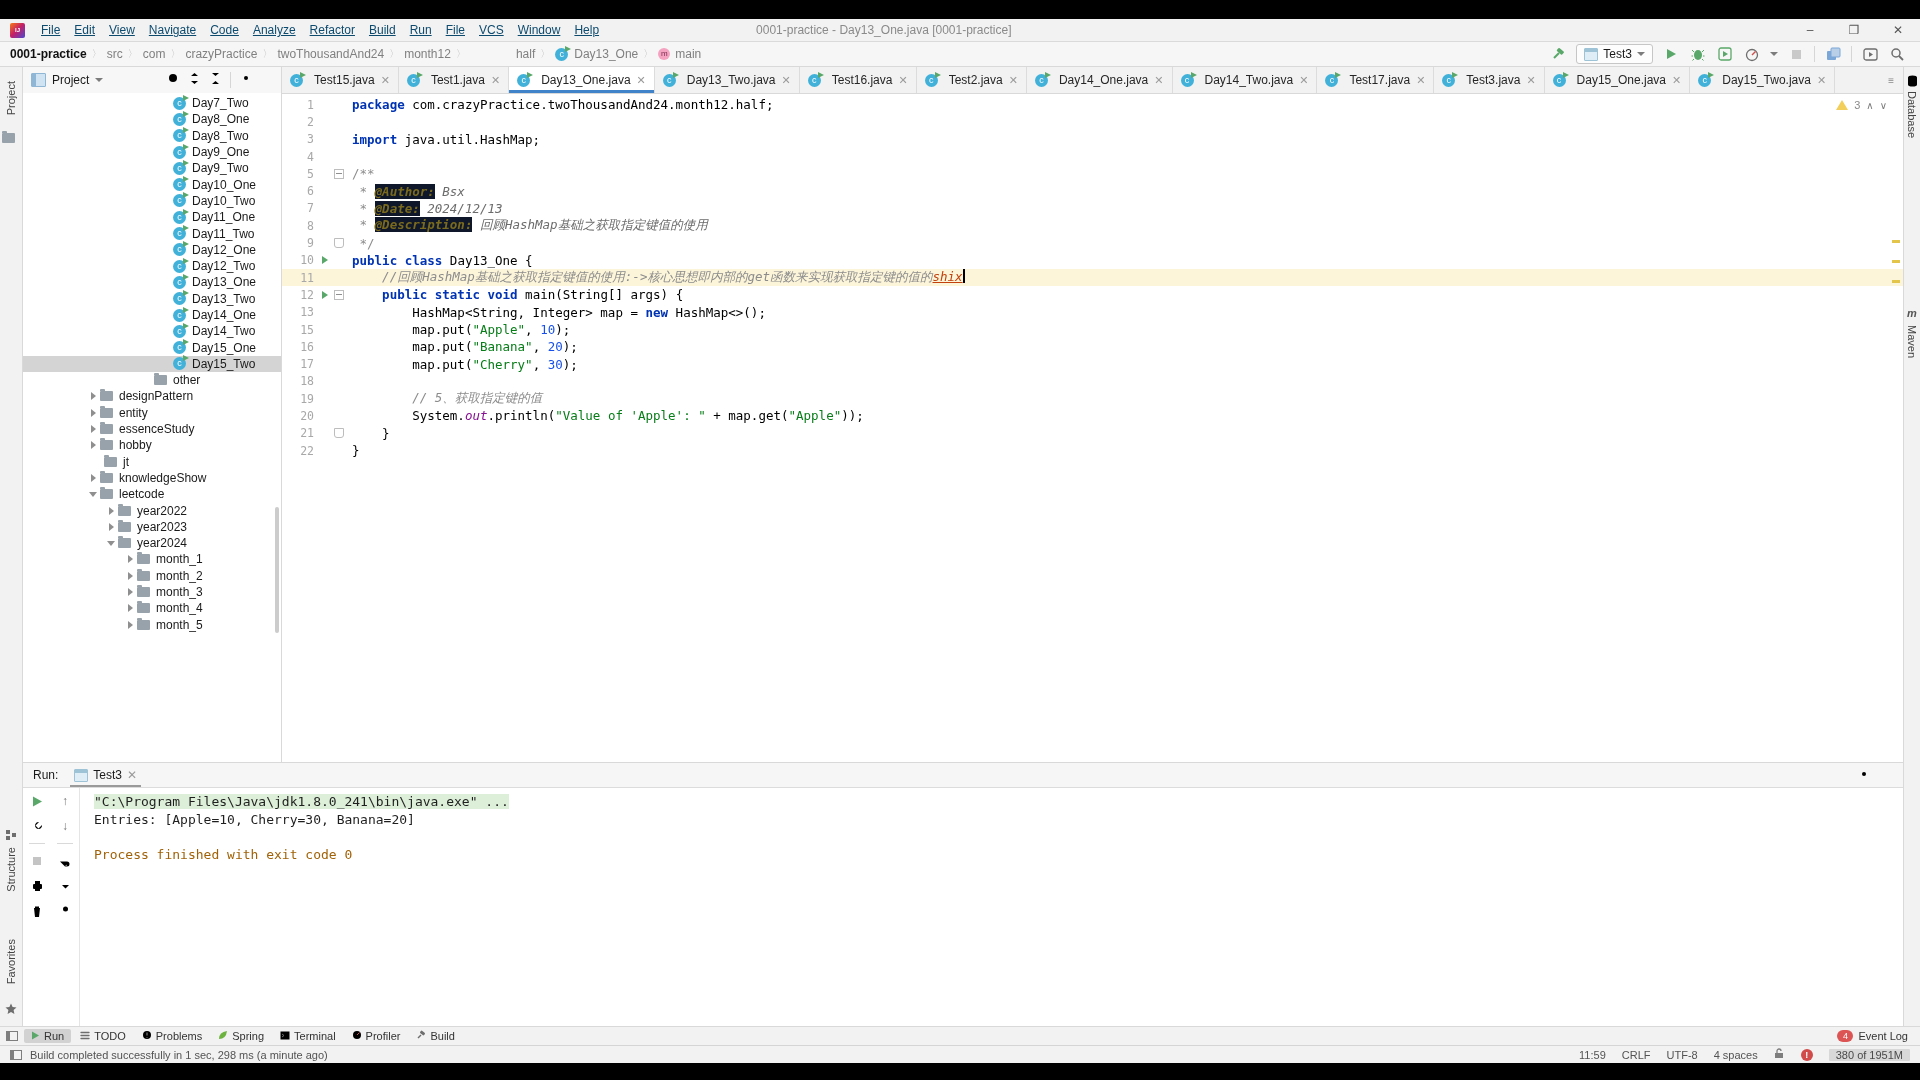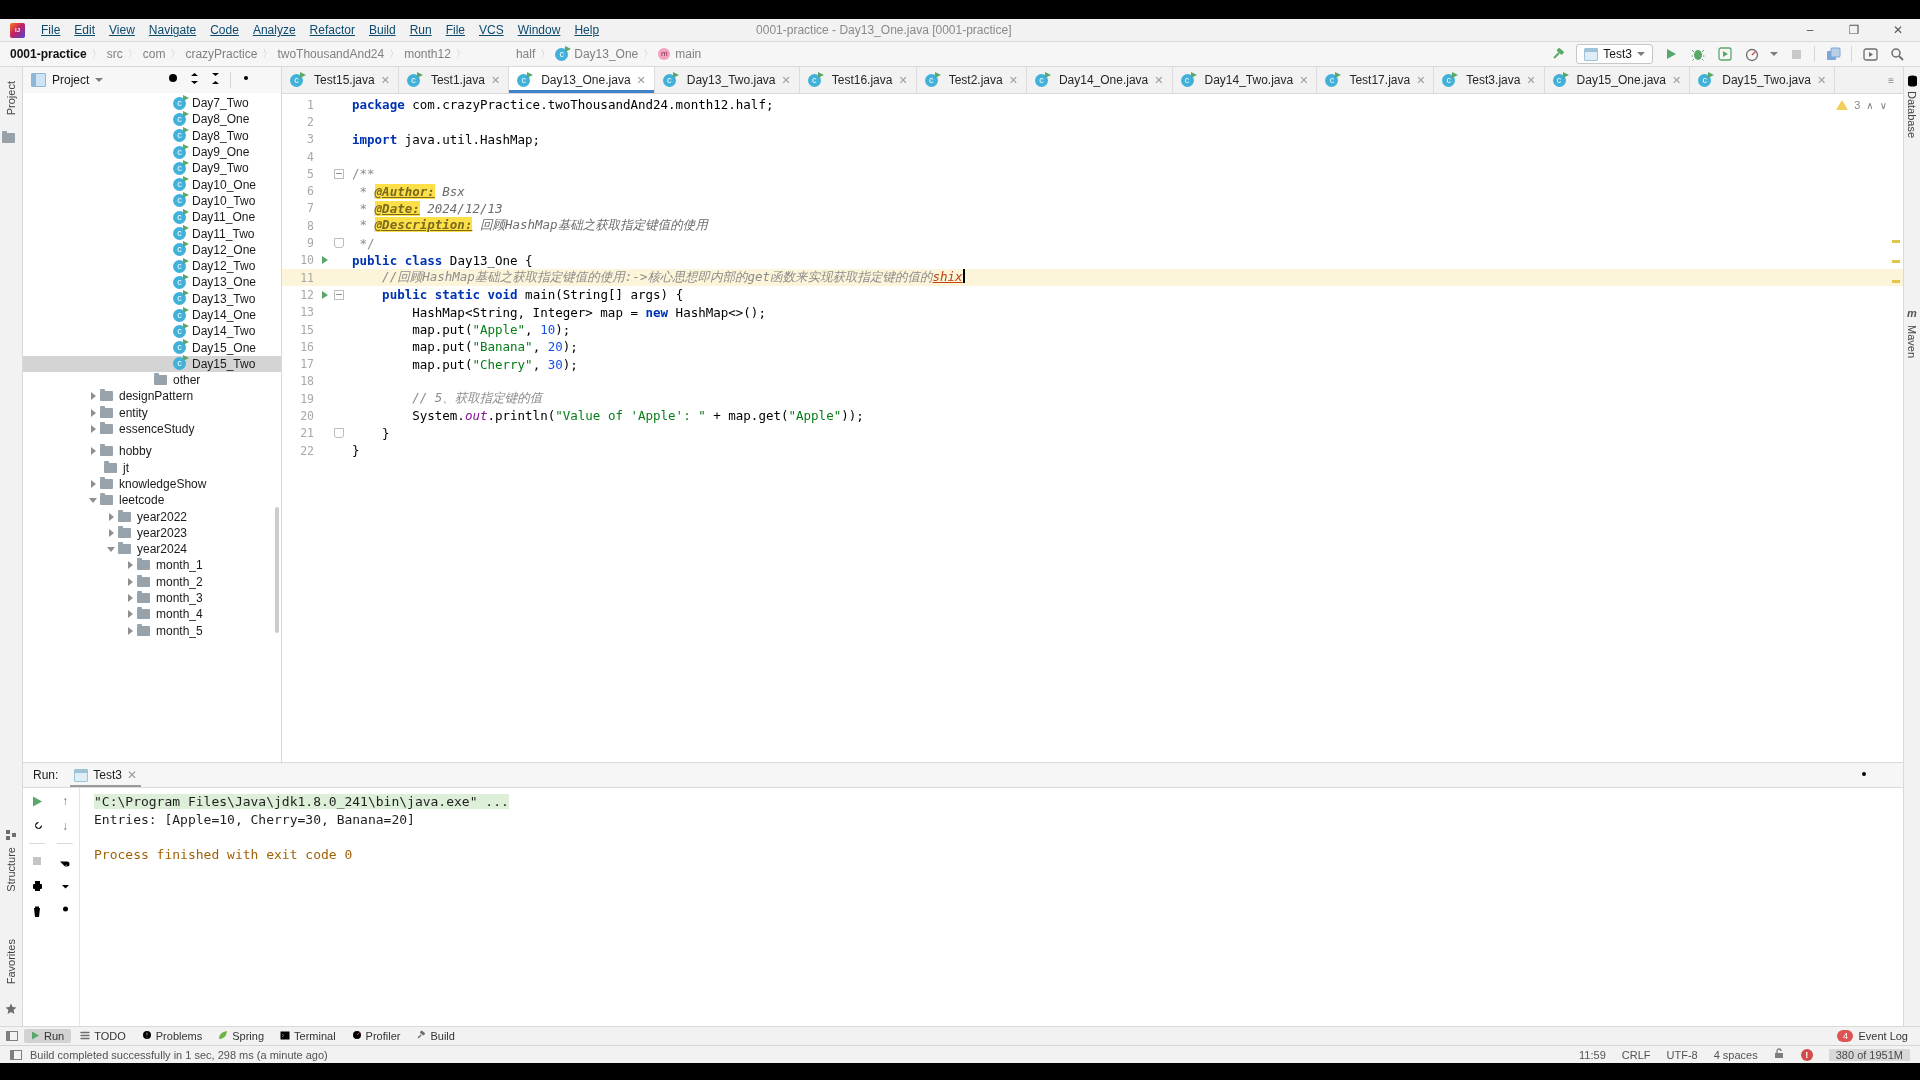--- a/index.html
+++ b/index.html
@@ -90,21 +90,21 @@
   .fbox{width:8px;height:8px;border:1px solid #bdbdbd;background:#fff;position:relative;}
   .fbox.ft::before{content:"";position:absolute;left:1px;right:1px;top:3px;height:1px;background:#8f8f8f;}
   .fbox.fb{border-radius:0 0 3px 3px;}
   .ecode{padding-left:7px;}
   .kw{color:#0033b3;font-weight:600;}
   .pl{color:#000;}
   .str{color:#067d17;}
   .num{color:#1750eb;}
   .cmt{color:#8c8c8c;font-style:italic;}
   .doc{color:#8c8c8c;}
-  .tag{color:#7a6a1e;background:#fde047;text-decoration:underline;font-style:italic;font-weight:600;}
+  .tag{color:#7a6a1e;background:#0f172a;font-style:italic;font-weight:600;}
   .docval{color:#6b6b6b;font-style:italic;}
   .field{color:#871094;font-style:italic;}
   .und{text-decoration:underline;color:#c2410c;}
   .caret{display:inline-block;width:2px;height:14px;background:#000;vertical-align:-2px;}
   .inspect{position:absolute;top:5px;right:16px;display:flex;align-items:center;gap:6px;
            font-size:11px;color:#8a8a8a;font-family:"Liberation Sans",sans-serif;}
   .warn-tri{width:0;height:0;border-left:6px solid transparent;border-right:6px solid transparent;
             border-bottom:10px solid #f2ce5a;}
   .insp-chev{color:#7c7c7c;font-size:10px;}
   .smark{position:absolute;right:3px;width:8px;height:3px;background:#e3c54b;}
@@ -439,21 +439,21 @@
                 <span class="ic-folder"></span>
                 <span>entity</span>
               </div>
               <div class="titem" style="padding-left: 63px;">
                 <span class="chev">
                   <span class="chev-r"></span>
                 </span>
                 <span class="ic-folder"></span>
                 <span>essenceStudy</span>
               </div>
-              <div class="titem" style="padding-left: 63px; margin-top: 6px;">
+              <div class="titem" style="padding-left: 63px;">
                 <span class="chev">
                   <span class="chev-r"></span>
                 </span>
                 <span class="ic-folder"></span>
                 <span>hobby</span>
               </div>
               <div class="titem" style="padding-left: 81px;">
                 <span class="ic-folder"></span>
                 <span>jt</span>
               </div>

